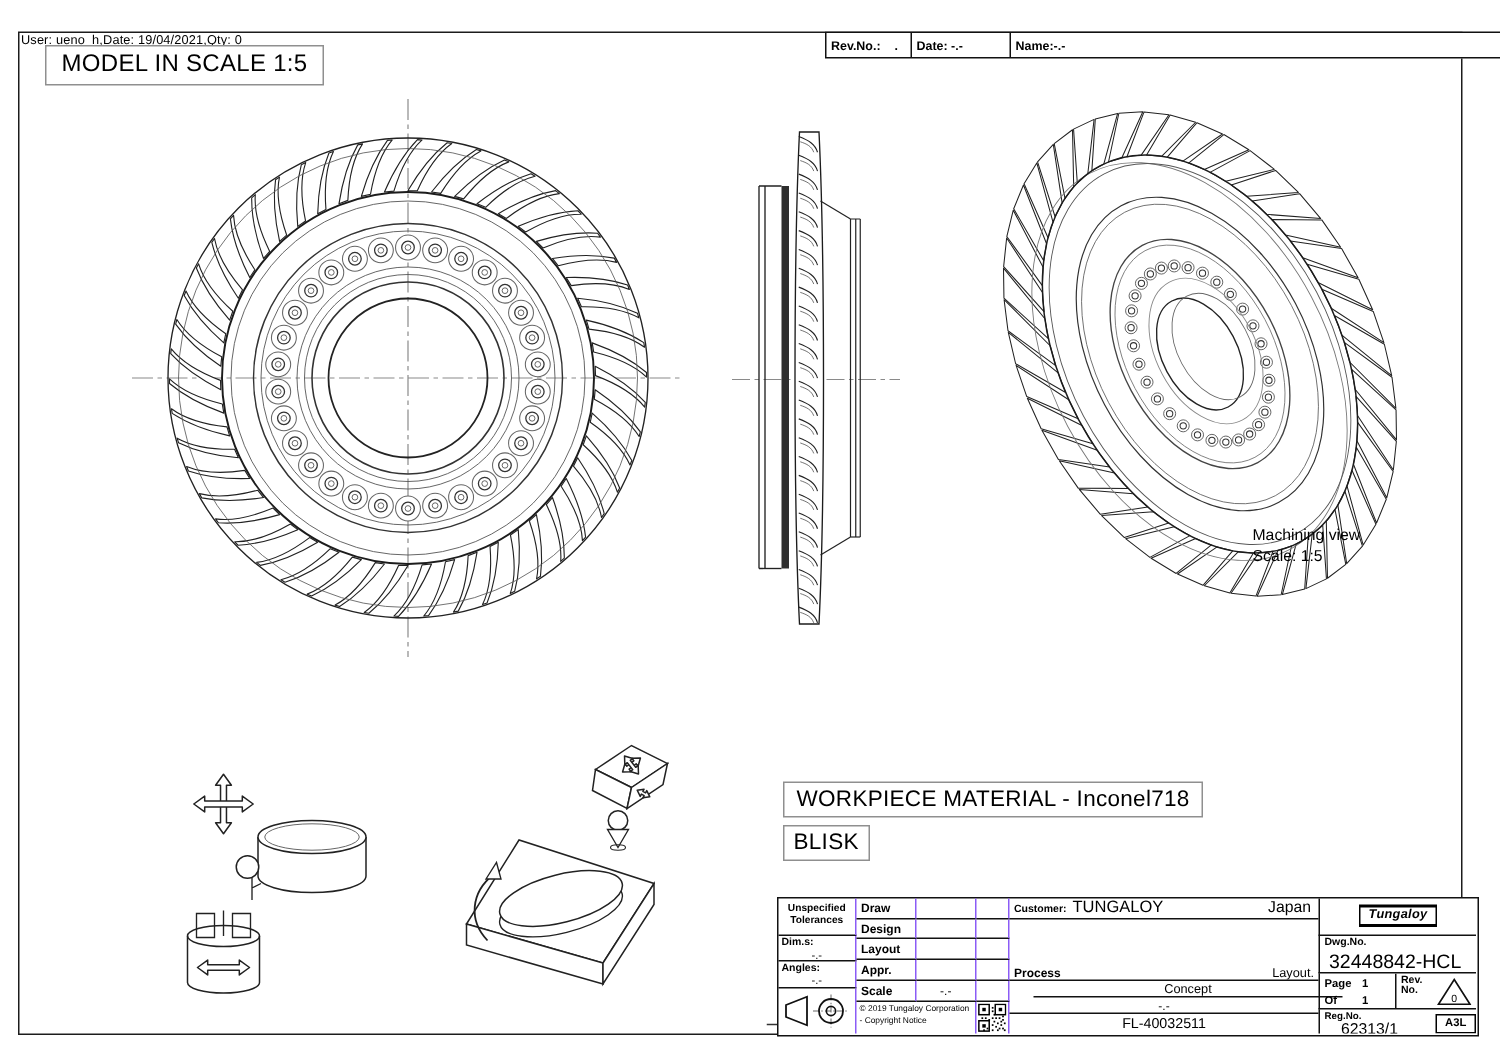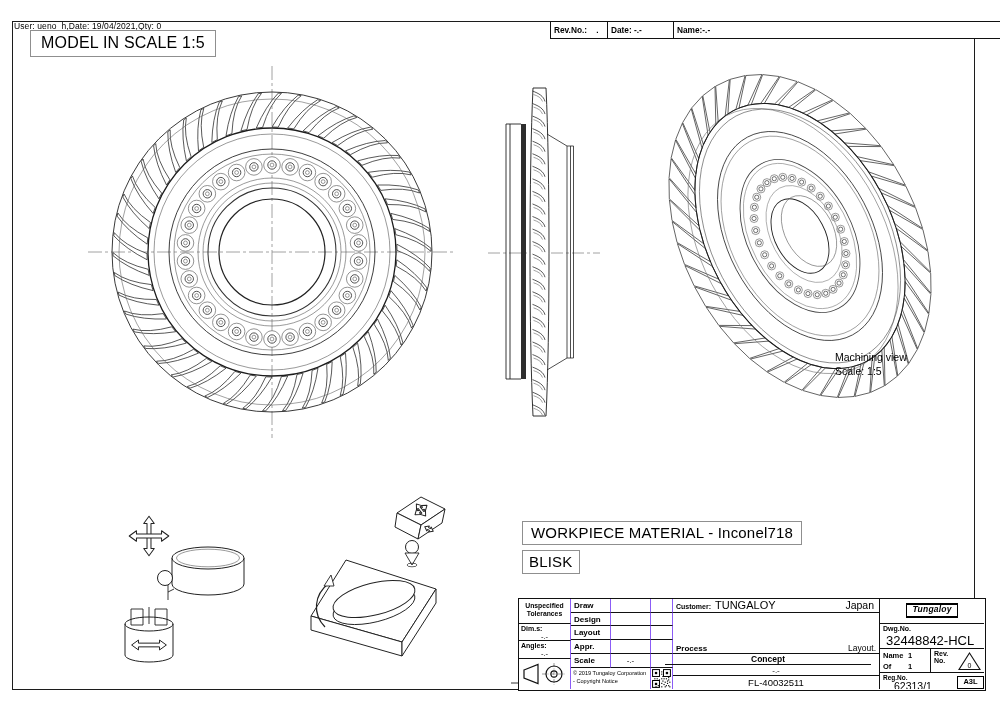--- a/index.html
+++ b/index.html
@@ -519,35 +519,35 @@
 
   <div class="c bb" style="left:154px;top:0;width:206px;height:14px;display:flex;align-items:baseline">
     <span class="b7" style="padding:3px 0 0 3px">Customer:</span>
     <span style="font-size:11px;margin-left:4px">TUNGALOY</span>
     <span style="font-size:10.5px;margin-left:auto;padding-right:5px">Japan</span>
   </div>
   <div class="c bb" style="left:154px;top:42px;width:206px;height:13px;display:flex;align-items:flex-end">
     <span class="b8" style="padding-left:3px">Process</span>
     <span style="font-size:8.5px;margin-left:auto;padding-right:3px">Layout.</span>
   </div>
-  <div class="c bb center" style="left:146px;top:55px;width:206px;height:11px;font-size:8.5px;font-weight:bold">Concept</div>
+  <div class="c bb center" style="left:170px;top:55px;width:206px;height:11px;font-size:8.5px;font-weight:normal">Concept</div>
   <div class="c bb center" style="left:154px;top:66px;width:206px;height:11px;font-size:8px">-.-</div>
   <div class="c center" style="left:154px;top:77px;width:206px;height:13px;font-size:9.5px">FL-40032511</div>
 
   <div class="c bl bb" style="left:360px;top:0;width:105px;height:25px">
     <div class="logo">Tungaloy</div>
   </div>
   <div class="c bl bb" style="left:360px;top:25px;width:105px;height:25px">
     <div class="b7" style="padding:1px 0 0 3px">Dwg.No.</div>
     <div style="font-size:13px;padding-left:6px;margin-top:1px">32448842-HCL</div>
   </div>
   <div class="c bl bb" style="left:360px;top:50px;width:105px;height:24px">
     <div class="c" style="left:0;top:0;width:50px;height:24px">
       <div class="pgline">
-          <span class="lab">Name</span>
+          <span class="lab">Page</span>
           <span>1</span>
         </div>
       <div class="pgline">
           <span class="lab">Of</span>
           <span>1</span>
         </div>
     </div>
     <div class="c bl" style="left:50px;top:0;width:55px;height:24px">
       <div class="b7" style="padding:1px 0 0 3px">Rev.</div>
       <div class="b7" style="padding-left:3px">No.</div>

